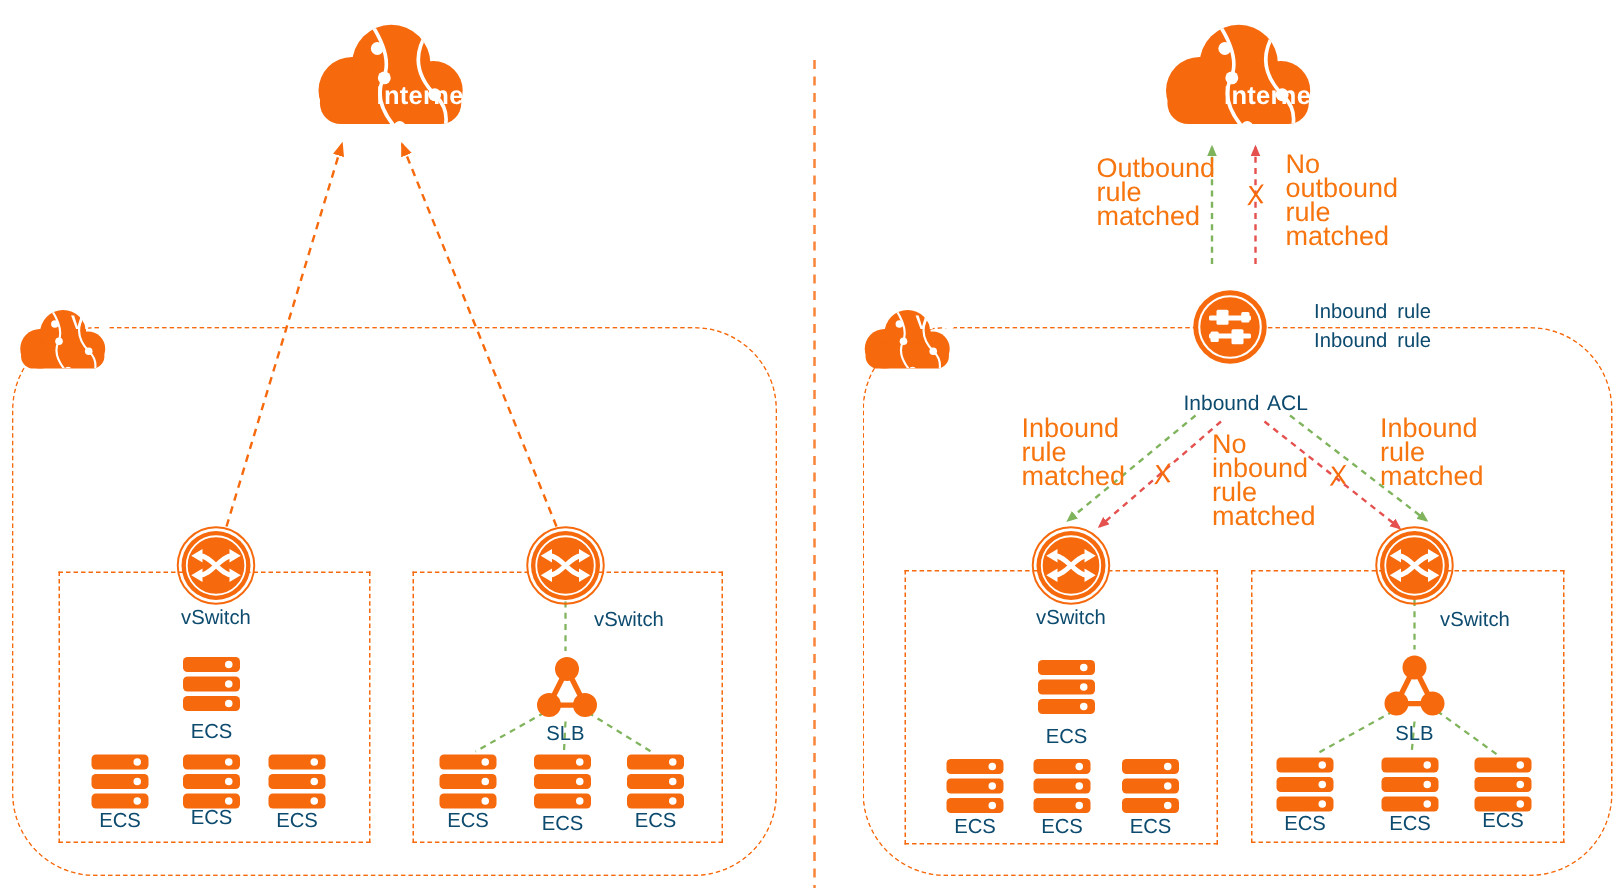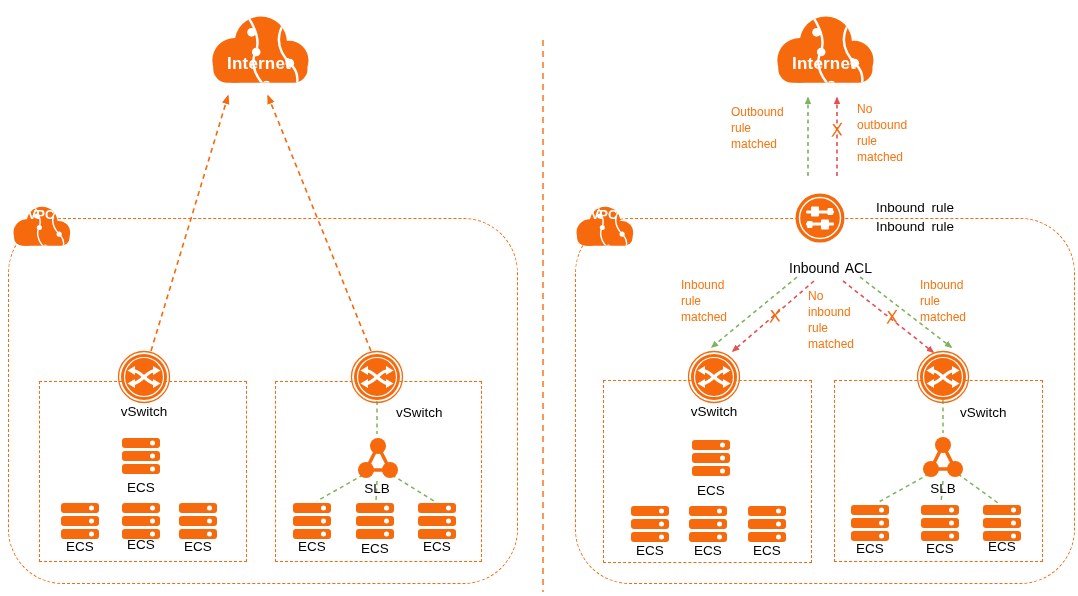--- a/index.html
+++ b/index.html
@@ -6,28 +6,28 @@
   body{font-family:"Liberation Sans",sans-serif;}
   #canvas{position:relative;width:1078px;height:596px;background:#fff;overflow:hidden;}
 
   
   .vpc-box{position:absolute;border:1.5px dashed #F6690C;border-radius:55px;}
   .subnet-box{position:absolute;border:1.3px dashed #F6690C;}
 
   
   .cloud-wrap{position:absolute;}
   .cloud-wrap svg{position:absolute;left:0;top:0;width:100%;height:100%;}
-  .cloud-text{position:absolute;left:0;right:0;text-align:center;color:#fff;font-weight:bold;}
+  .cloud-text{position:absolute;left:0;right:0;text-align:right;color:#fff;font-weight:bold;}
   .internet-text{top:46px;font-size:17px;letter-spacing:.2px;}
   .vpc-text{top:4px;font-size:13px;}
 
   
-  .lbl{position:absolute;color:#000000;font-size:13.5px;line-height:16px;}
+  .lbl{position:absolute;color:#0c4a6e;font-size:13.5px;line-height:16px;}
   .lbl.c{text-align:center;}
-  .ann{position:absolute;color:#F7750F;font-size:12px;line-height:16px;white-space:pre-line;}
+  .ann{position:absolute;color:#F7750F;font-size:18px;line-height:16px;white-space:pre-line;}
   .xmark{position:absolute;color:#F6690C;font-size:18px;width:18px;text-align:center;transform:rotate(-8deg);font-style:italic;}
 
   
   .ecs{position:absolute;width:38px;display:flex;flex-direction:column;gap:3px;}
   .ecs .bar{height:10px;background:#F6690C;border-radius:3px;position:relative;}
   .ecs .bar::after{content:"";position:absolute;right:5px;top:50%;transform:translateY(-50%);
     width:5px;height:5px;border-radius:50%;background:#fff;}
 
   svg.icon{position:absolute;overflow:visible;}
   #overlay{position:absolute;left:0;top:0;pointer-events:none;}

